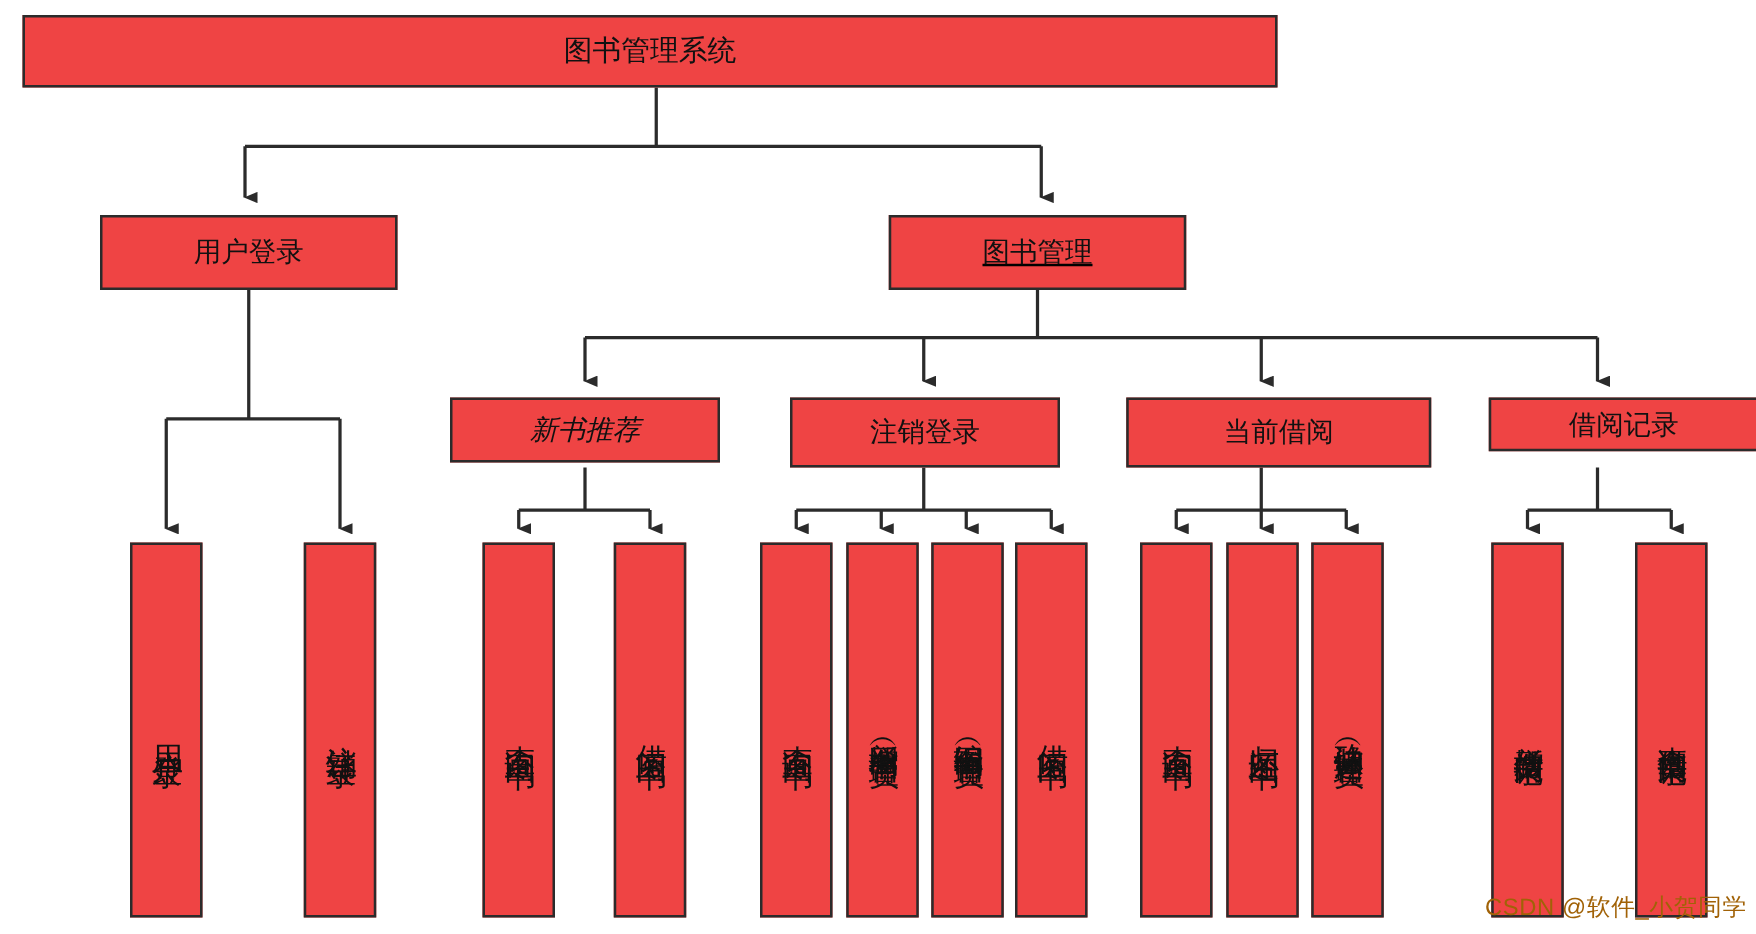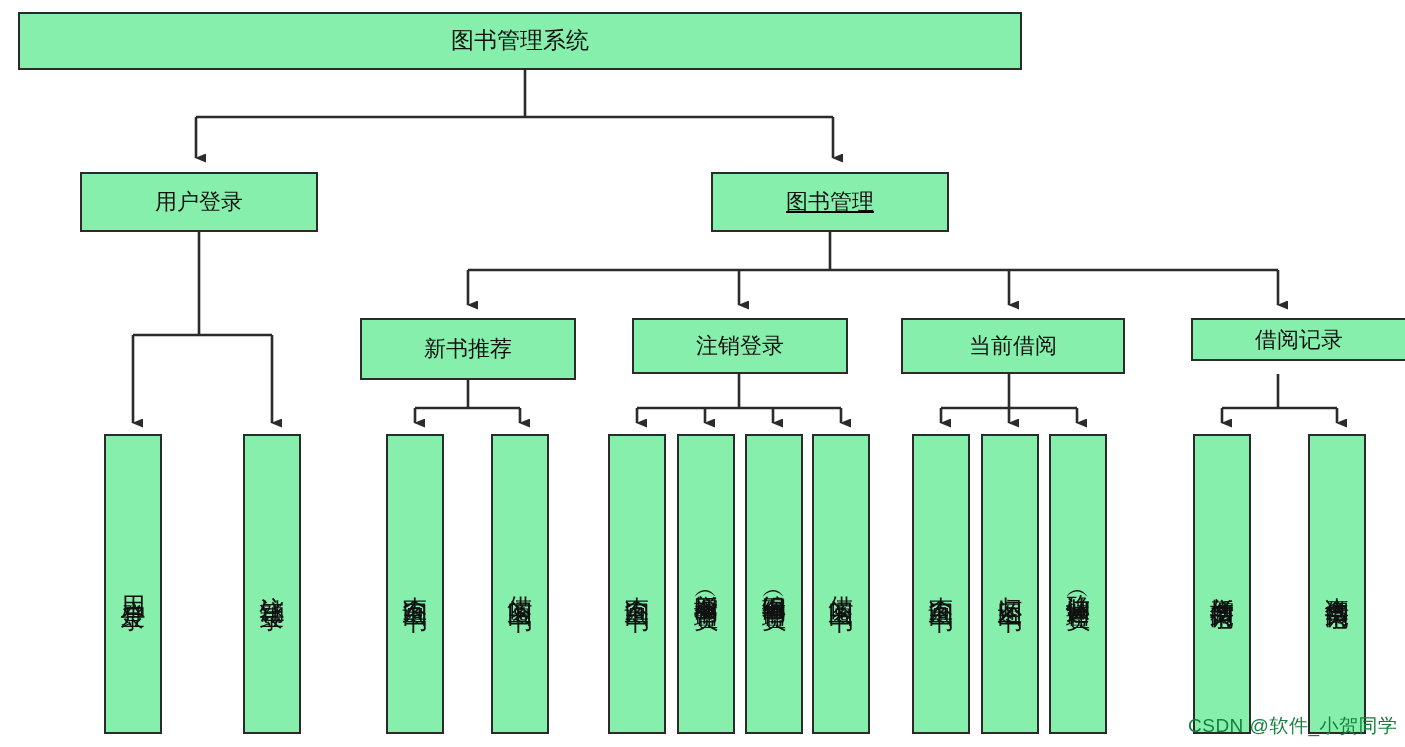--- a/index.html
+++ b/index.html
@@ -21,21 +21,21 @@
     position: absolute;
     left: 0;
     top: 0;
     width: 1405px;
     height: 747px;
     pointer-events: none;
   }
   .node {
     position: absolute;
     box-sizing: border-box;
-    background: #86efac;
+    background: #ef4444;
     border: 2px solid #2b2b2b;
     display: flex;
     align-items: center;
     justify-content: center;
   }
   .node-label {
     color: #111111;
     text-align: center;
     white-space: nowrap;
     line-height: 1.18;
@@ -59,21 +59,21 @@
   }
   .node.leaf.long .node-label {
     letter-spacing: 2px;
     font-size: 24px;
   }
   .watermark {
     position: absolute;
     left: 1188px;
     top: 713px;
     font-size: 19px;
-    color: #15803d;
+    color: #a16207;
     white-space: nowrap;
     letter-spacing: 0.5px;
     text-align: center;
   }
 </style>
 </head>
 <body>
 
 <div id="diagram-root">
 
@@ -131,27 +131,27 @@
     <span class="node-label">图书管理系统</span>
   </div>
 
   <div class="node level2" style="left:80px; top:172px; width:238px; height:60px;">
     <span class="node-label">用户登录</span>
   </div>
   <div class="node level2" style="left:711px; top:172px; width:238px; height:60px;text-decoration:underline;">
     <span class="node-label">图书管理</span>
   </div>
 
-  <div class="node level2" style="left:360px; top:318px; width:216px; height:62px;">
+  <div class="node level2" style="left:360px; top:318px; width:216px; height:52px;font-style:italic;">
     <span class="node-label">新书推荐</span>
   </div>
   <div class="node level2" style="left:632px; top:318px; width:216px; height:56px;">
     <span class="node-label">注销登录</span>
   </div>
-  <div class="node level2" style="left:901px; top:318px; width:224px; height:56px;">
+  <div class="node level2" style="left:901px; top:318px; width:244px; height:56px;">
     <span class="node-label">当前借阅</span>
   </div>
   <div class="node level2" style="left:1171px; top:318px; width:216px; height:43px;margin-left:20px;">
     <span class="node-label">借阅记录</span>
   </div>
 
   <div class="node leaf" style="left:104px; top:434px; width:58px; height:300px;">
     <span class="node-label">用户登录</span>
   </div>
   <div class="node leaf" style="left:243px; top:434px; width:58px; height:300px;">

